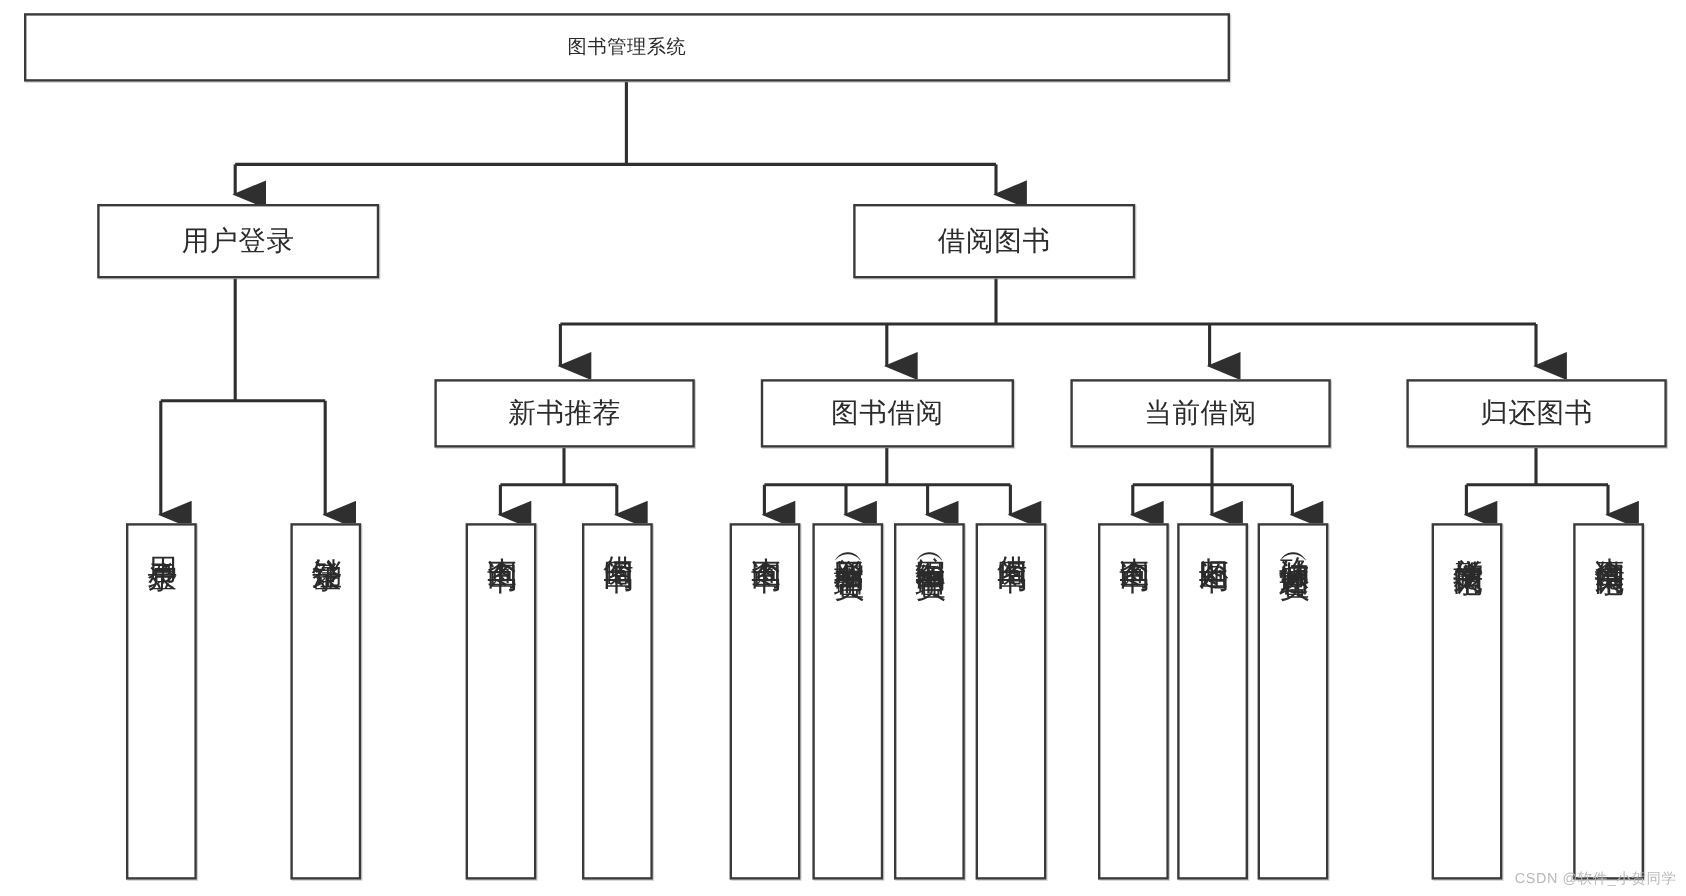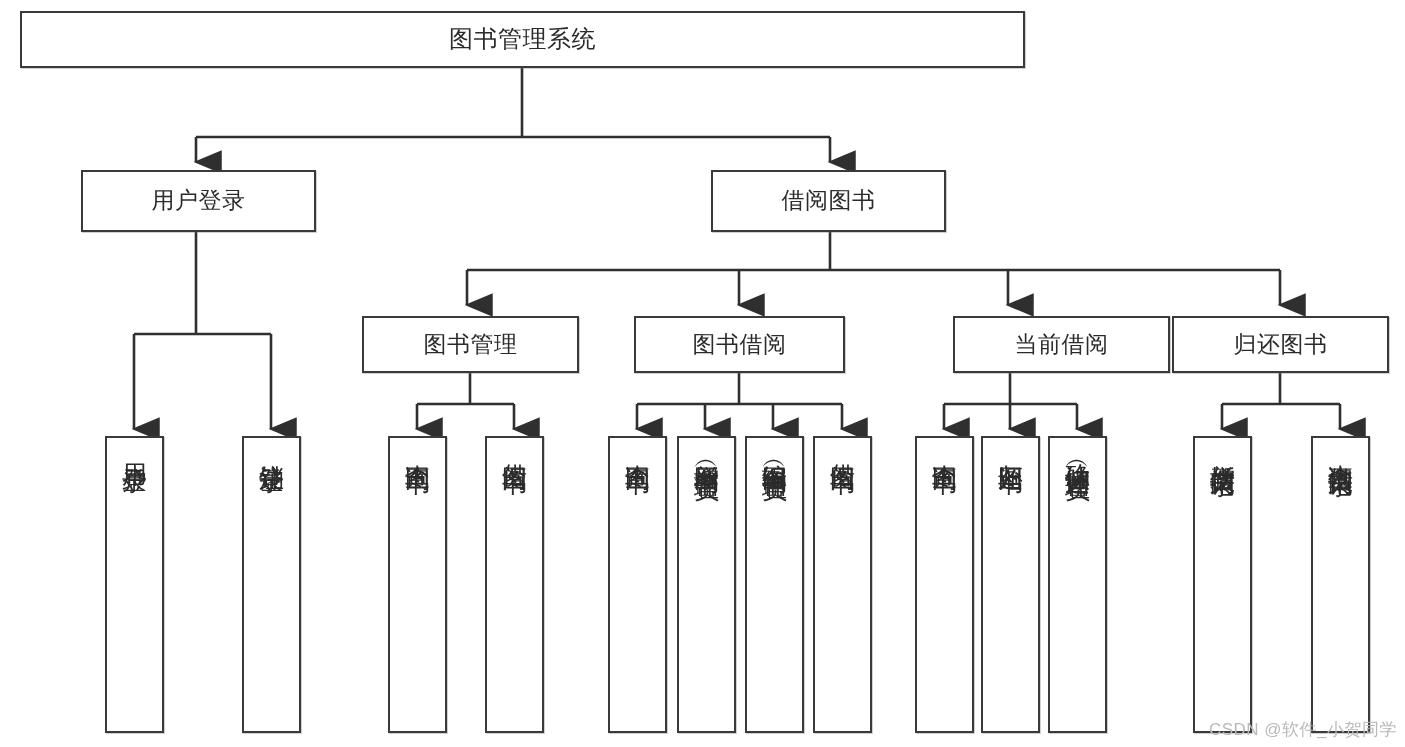--- a/index.html
+++ b/index.html
@@ -42,40 +42,40 @@
     text-align: center;
     letter-spacing: 0.5px;
   }
   
   .node.h .label {
     font-size: 23px;
     line-height: 1.1;
     white-space: nowrap;
   }
   .node.root .label {
-    font-size: 24px;
+    font-size: 16px;
   }
   
   .node.v {
     align-items: flex-start;
     padding-top: 6px;
   }
   .node.v .label {
     writing-mode: vertical-rl;
     text-orientation: upright;
     font-size: 25px;
     line-height: 1.08;
     letter-spacing: 2px;
     white-space: nowrap;
   }
   #watermark {
     position: absolute;
     right: 8px;
     bottom: 6px;
-    font-size: 17px;
+    font-size: 12px;
     color: #b9b9b9;
     letter-spacing: 0.5px;
     white-space: nowrap;
     user-select: none;
   }
 </style>
 </head>
 <body>
 
 <div id="canvas">
@@ -139,28 +139,28 @@
 
   <div class="node h" style="left:81px; top:170px; width:235px; height:62px;">
     <span class="label">用户登录</span>
   </div>
 
   <div class="node h" style="left:711px; top:170px; width:235px; height:62px;">
     <span class="label">借阅图书</span>
   </div>
 
   <div class="node h" style="left:362px; top:316px; width:217px; height:57px;">
-    <span class="label">图书管理</span>
+    <span class="label">新书推荐</span>
   </div>
 
   <div class="node h" style="left:634px; top:316px; width:211px; height:57px;">
     <span class="label">图书借阅</span>
   </div>
 
-  <div class="node h" style="left:953px; top:316px; width:217px; height:57px;">
+  <div class="node h" style="left:892px; top:316px; width:217px; height:57px;">
     <span class="label">当前借阅</span>
   </div>
 
   <div class="node h" style="left:1172px; top:316px; width:217px; height:57px;">
     <span class="label">归还图书</span>
   </div>
 
   <div class="node v" style="left:105px; top:436px; width:59px; height:297px;">
     <span class="label">用户登录</span>
   </div>

